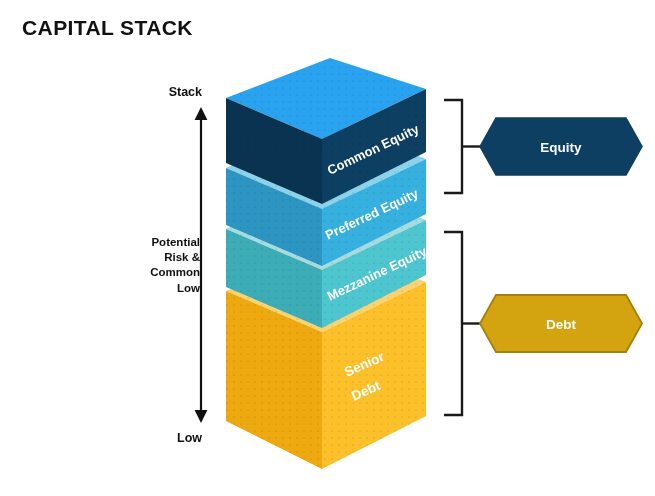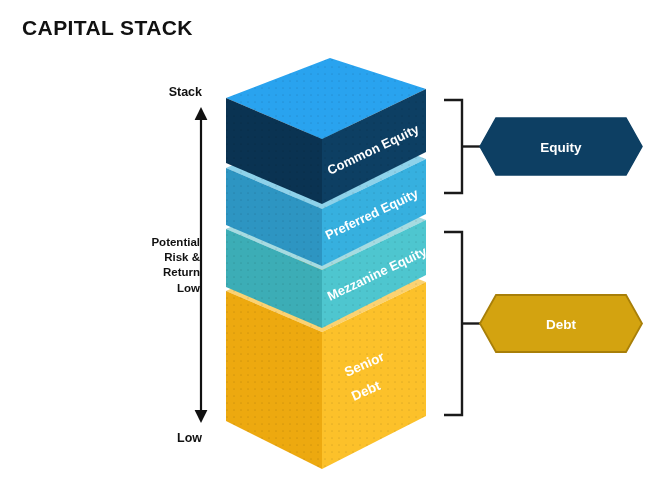--- a/index.html
+++ b/index.html
@@ -73,21 +73,21 @@
 
     <svg id="axis-arrow" width="18" height="316" viewBox="0 0 18 316">
       <line x1="9" y1="10" x2="9" y2="306" stroke="#111111" stroke-width="2.2"></line>
       <polygon points="9,0 2.6,13 15.4,13" fill="#111111"></polygon>
       <polygon points="9,316 2.6,303 15.4,303" fill="#111111"></polygon>
     </svg>
 
     <div id="axis-caption">
       <div>Potential</div>
       <div>Risk &amp;</div>
-      <div>Return</div>
+      <div>Common</div>
       <div>Low</div>
     </div>
   </div>
 
   <div id="stack">
     <svg width="216" height="420" viewBox="0 0 216 420">
       <defs>
         <pattern id="dots" width="7" height="7" patternUnits="userSpaceOnUse">
           <circle cx="2" cy="2" r="0.85" fill="#000000" fill-opacity="0.10"></circle>
         </pattern>

